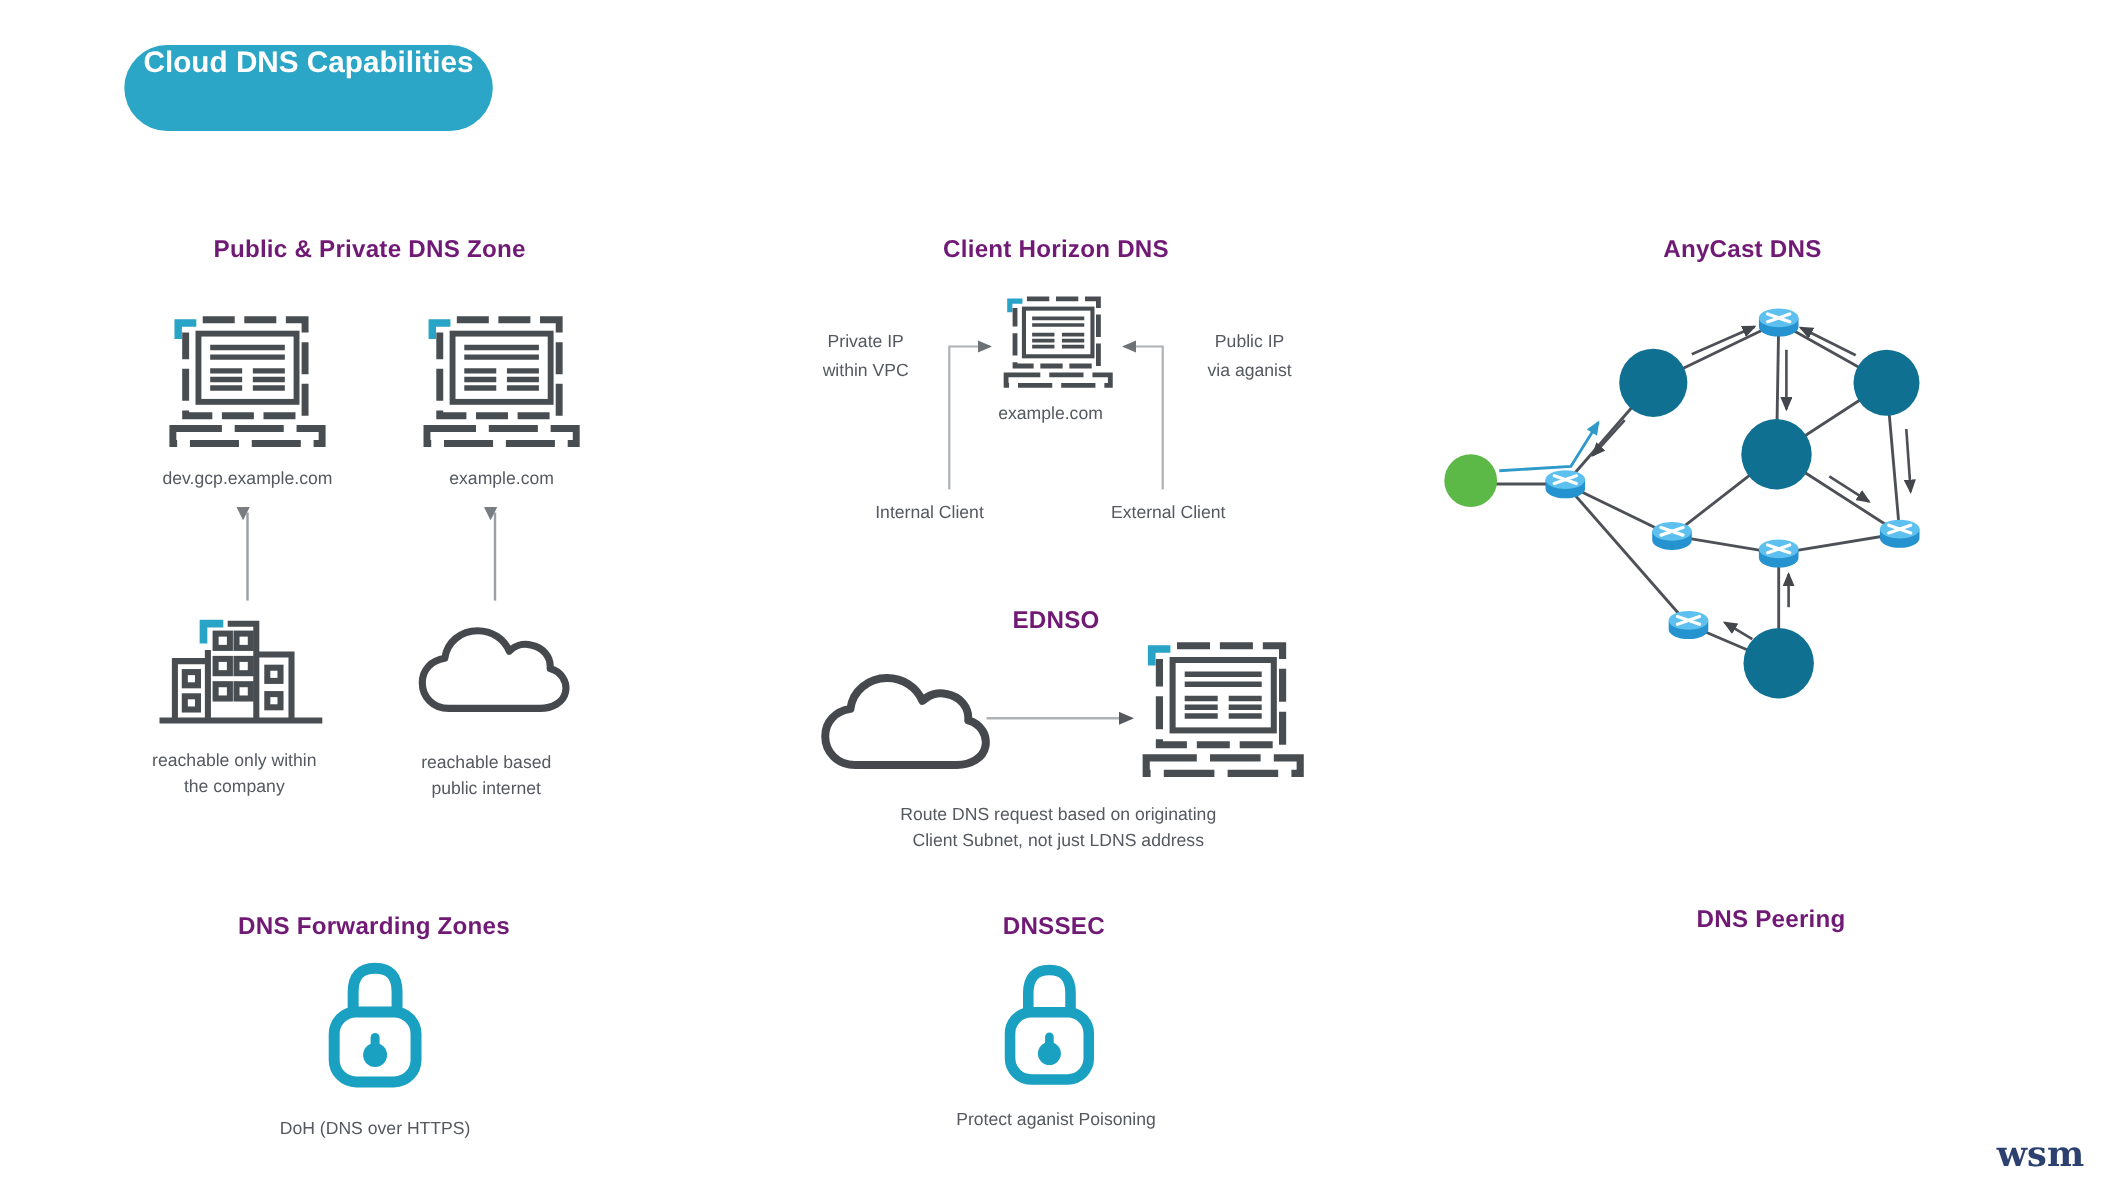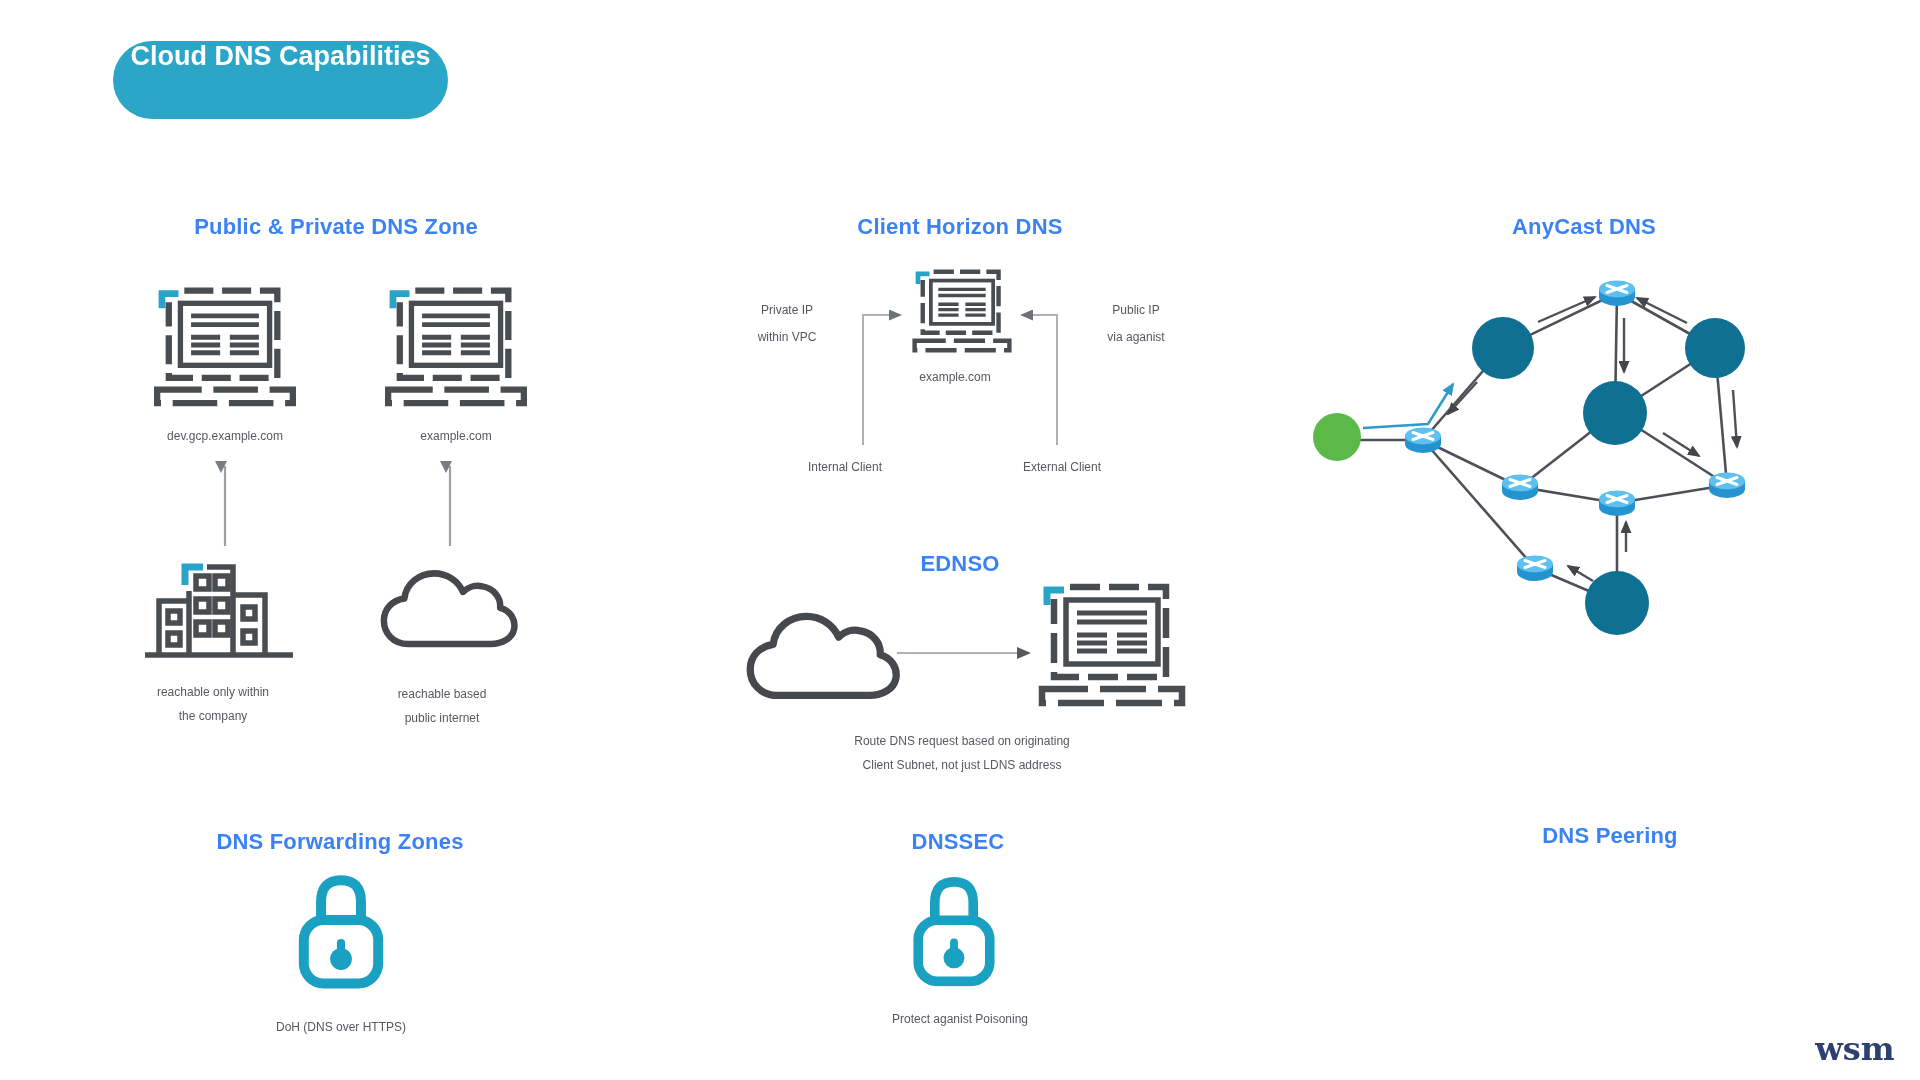--- a/index.html
+++ b/index.html
@@ -1,20 +1,20 @@
 <!DOCTYPE html>
 <html><head>
 <meta charset="utf-8">
 <style>
   html,body{margin:0;padding:0;background:#fff;}
   #stage{position:relative;width:1920px;height:1080px;background:#ffffff;overflow:hidden;
          font-family:"Liberation Sans", sans-serif;}
   .abs{position:absolute;}
-  .h{font-weight:700;color:#3b82f6;font-size:22px;text-align:center;letter-spacing:.2px;}
-  .lbl{color:#55595f;font-size:12px;text-align:center;line-height:24px;}
+  .h{font-weight:700;color:#701a75;font-size:22px;text-align:center;letter-spacing:.2px;}
+  .lbl{color:#55595f;font-size:16px;text-align:center;line-height:24px;}
   .badge{background:#2ba6c6;color:#ffffff;font-weight:700;font-size:27px;
          border-radius:40px;display:flex;align-items:flex-start;justify-content:center;}
   .sig{color:#2c4170;font-family:"DejaVu Serif", serif;font-weight:700;
        font-size:32px;text-align:center;}
   svg{display:block;}
 </style>
 </head>
 <body>
 
 <div id="stage">

